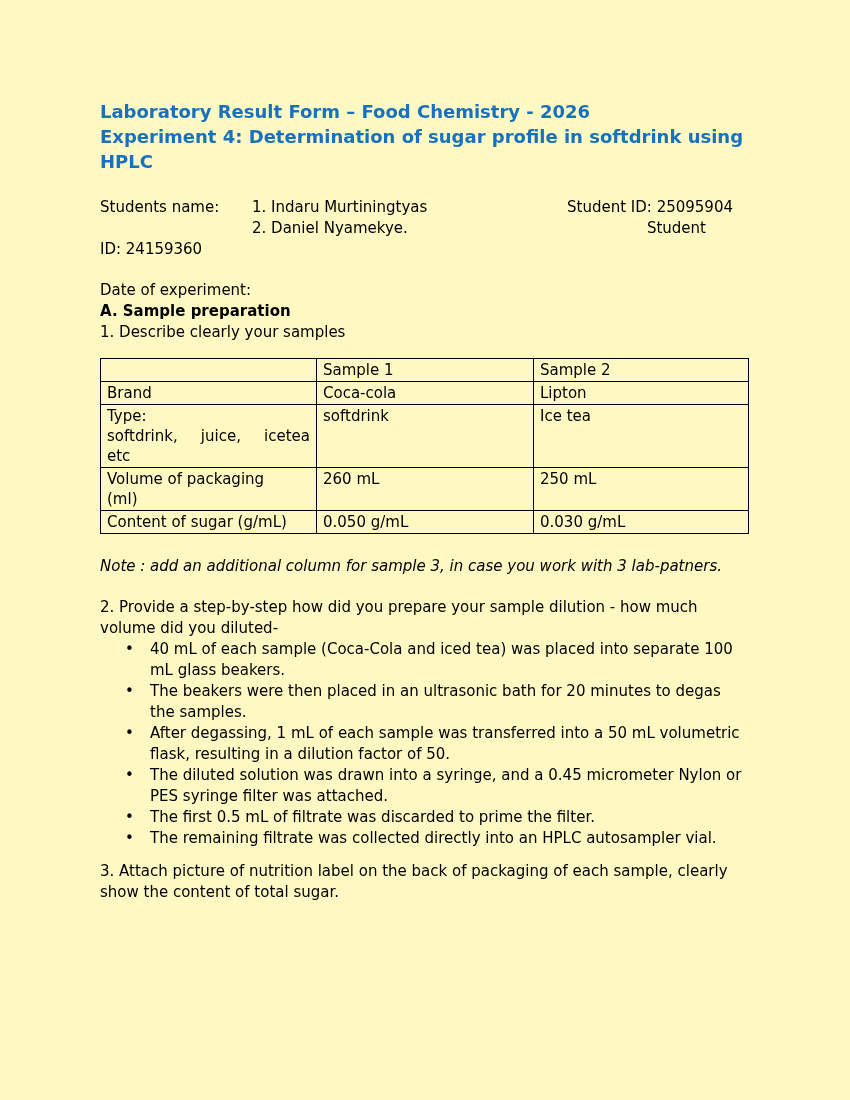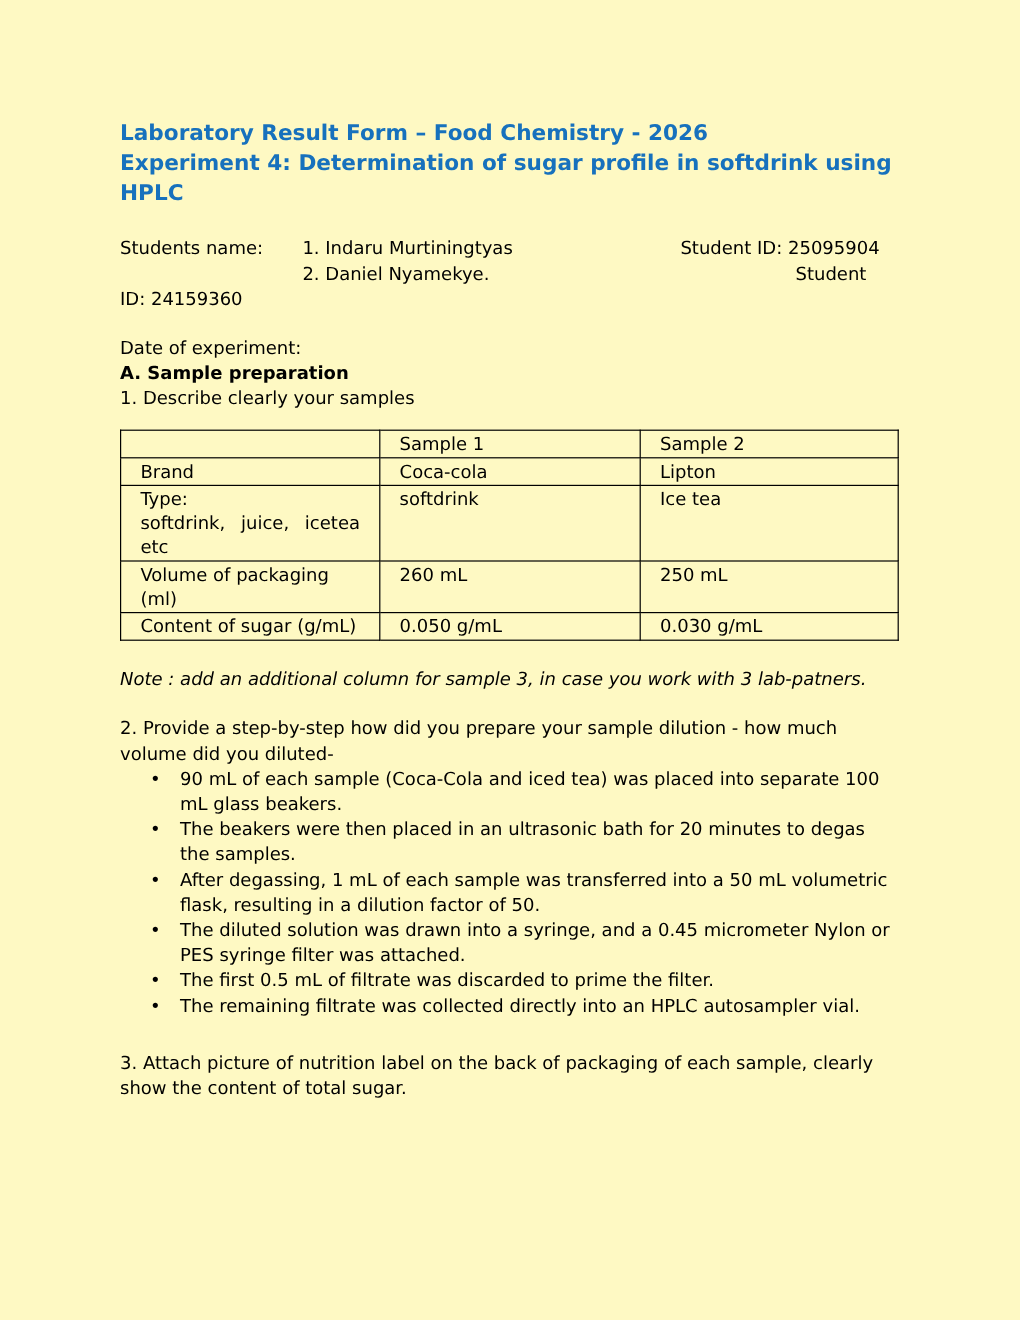--- a/index.html
+++ b/index.html
@@ -12,36 +12,36 @@
 
   .doc-title { margin:0; font-size:18px; line-height:25px; font-weight:bold; color:#1771bd; }
   .title-line { display:block; }
 
   .students { margin-top:23px; }
   .s-line { display:flex; }
   .s-label { flex:0 0 152px; }
   .s-spacer { flex:0 0 152px; }
   .s-right { margin-left:auto; }
   .r15 { margin-right:15px; }
-  .r26 { margin-right:26px; }
+  .r26 { margin-right:42px; }
 
   .meta-block { margin-top:20px; }
   .bold { font-weight:bold; }
 
   table.sample-table { border-collapse:collapse; margin-top:15px; width:648px; table-layout:fixed; }
-  table.sample-table td { border:1px solid #000; padding:1px 16px; vertical-align:top; line-height:20px; overflow:hidden; }
+  table.sample-table td { border:1px solid #000; padding:1px 6px; vertical-align:top; line-height:20px; overflow:hidden; }
   .col-label { width:216px; }
   .col-s1 { width:217px; }
   .col-s2 { width:215px; }
   .justify-line { text-align:justify; text-align-last:justify; }
 
   .note { margin-top:22px; font-style:italic; }
 
   .para { margin-top:20px; }
-  .para-q3 { margin-top:27px; }
+  .para-q3 { margin-top:12px; }
 
   .bullet-list { margin:0; }
   .bullet-row { display:flex; }
   .bullet-marker { flex:0 0 25px; margin-left:25px; }
   .bullet-text { flex:0 1 auto; max-width:600px; }
 </style>
 </head>
 <body>
 
 <div class="page">
@@ -116,21 +116,21 @@
       </tbody>
     </table>
 
     <div class="note">Note : add an additional column for sample 3, in case you work with 3 lab-patners.</div>
 
     <div class="para">2. Provide a step-by-step how did you prepare your sample dilution - how much volume did you diluted-</div>
 
     <div class="bullet-list">
       <div class="bullet-row">
         <span class="bullet-marker">•</span>
-        <span class="bullet-text">90 mL of each sample (Coca-Cola and iced tea) was placed into separate 100 mL glass beakers.</span>
+        <span class="bullet-text">40 mL of each sample (Coca-Cola and iced tea) was placed into separate 100 mL glass beakers.</span>
       </div>
       <div class="bullet-row">
         <span class="bullet-marker">•</span>
         <span class="bullet-text">The beakers were then placed in an ultrasonic bath for 20 minutes to degas the samples.</span>
       </div>
       <div class="bullet-row">
         <span class="bullet-marker">•</span>
         <span class="bullet-text">After degassing, 1 mL of each sample was transferred into a 50 mL volumetric flask, resulting in a dilution factor of 50.</span>
       </div>
       <div class="bullet-row">

